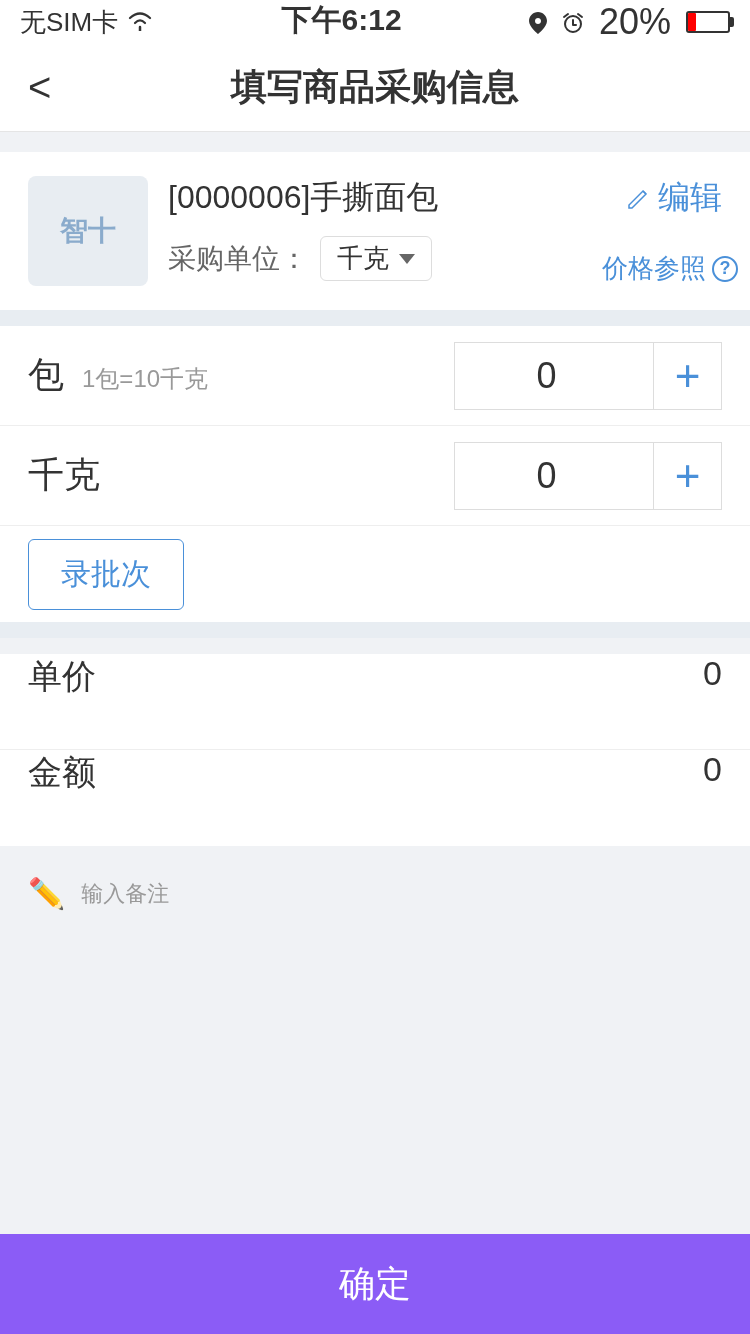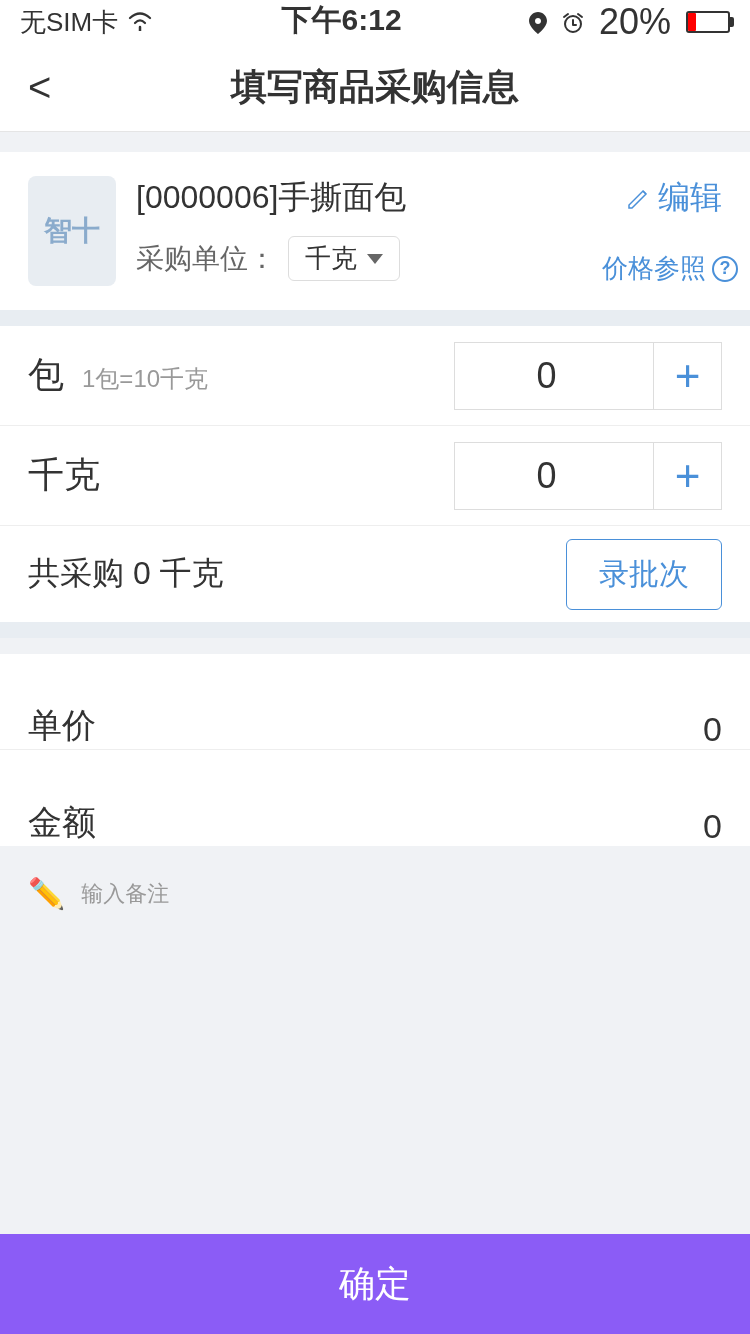--- a/index.html
+++ b/index.html
@@ -67,21 +67,21 @@
     .product-card {
       background: #fff;
       margin-top: 20px;
       padding: 24px 28px;
       display: flex;
       align-items: flex-start;
       gap: 20px;
       position: relative;
     }
     .product-image {
-      width: 88px;
+      width: 120px;
       height: 110px;
       background: #e8edf2;
       border-radius: 8px;
       display: flex;
       align-items: center;
       justify-content: center;
       flex-shrink: 0;
     }
     .product-logo {
       font-size: 28px;
@@ -222,21 +222,21 @@
       cursor: pointer;
     }
 
     
     .price-section {
       background: #fff;
       margin-top: 16px;
     }
     .price-row {
       display: flex;
-      align-items: flex-end;
+      align-items: flex-start;
       justify-content: space-between;
       padding: 0 28px;
       height: 96px;
       border-bottom: 1px solid #eee;
     }
     .price-row:last-child { border-bottom: none; }
     .price-label {
       font-size: 34px;
       color: #333;
     }
@@ -385,21 +385,20 @@
   <div class="qty-row">
     <span class="qty-label">千克</span>
     <div class="qty-input-wrap">
       <input class="qty-input" type="number" value="0" style="">
       <button class="qty-plus-btn">+</button>
     </div>
   </div>
 </div>
 
 <div class="summary-row">
-  <span class="summary-text">共采购 0 千克</span>
   <button class="batch-btn">录批次</button>
 </div>
 
 <div class="section-divider"></div>
 
 <div class="price-section">
   <div class="price-row">
     <span class="price-label">单价</span>
     <span class="price-value">0</span>
   </div>

